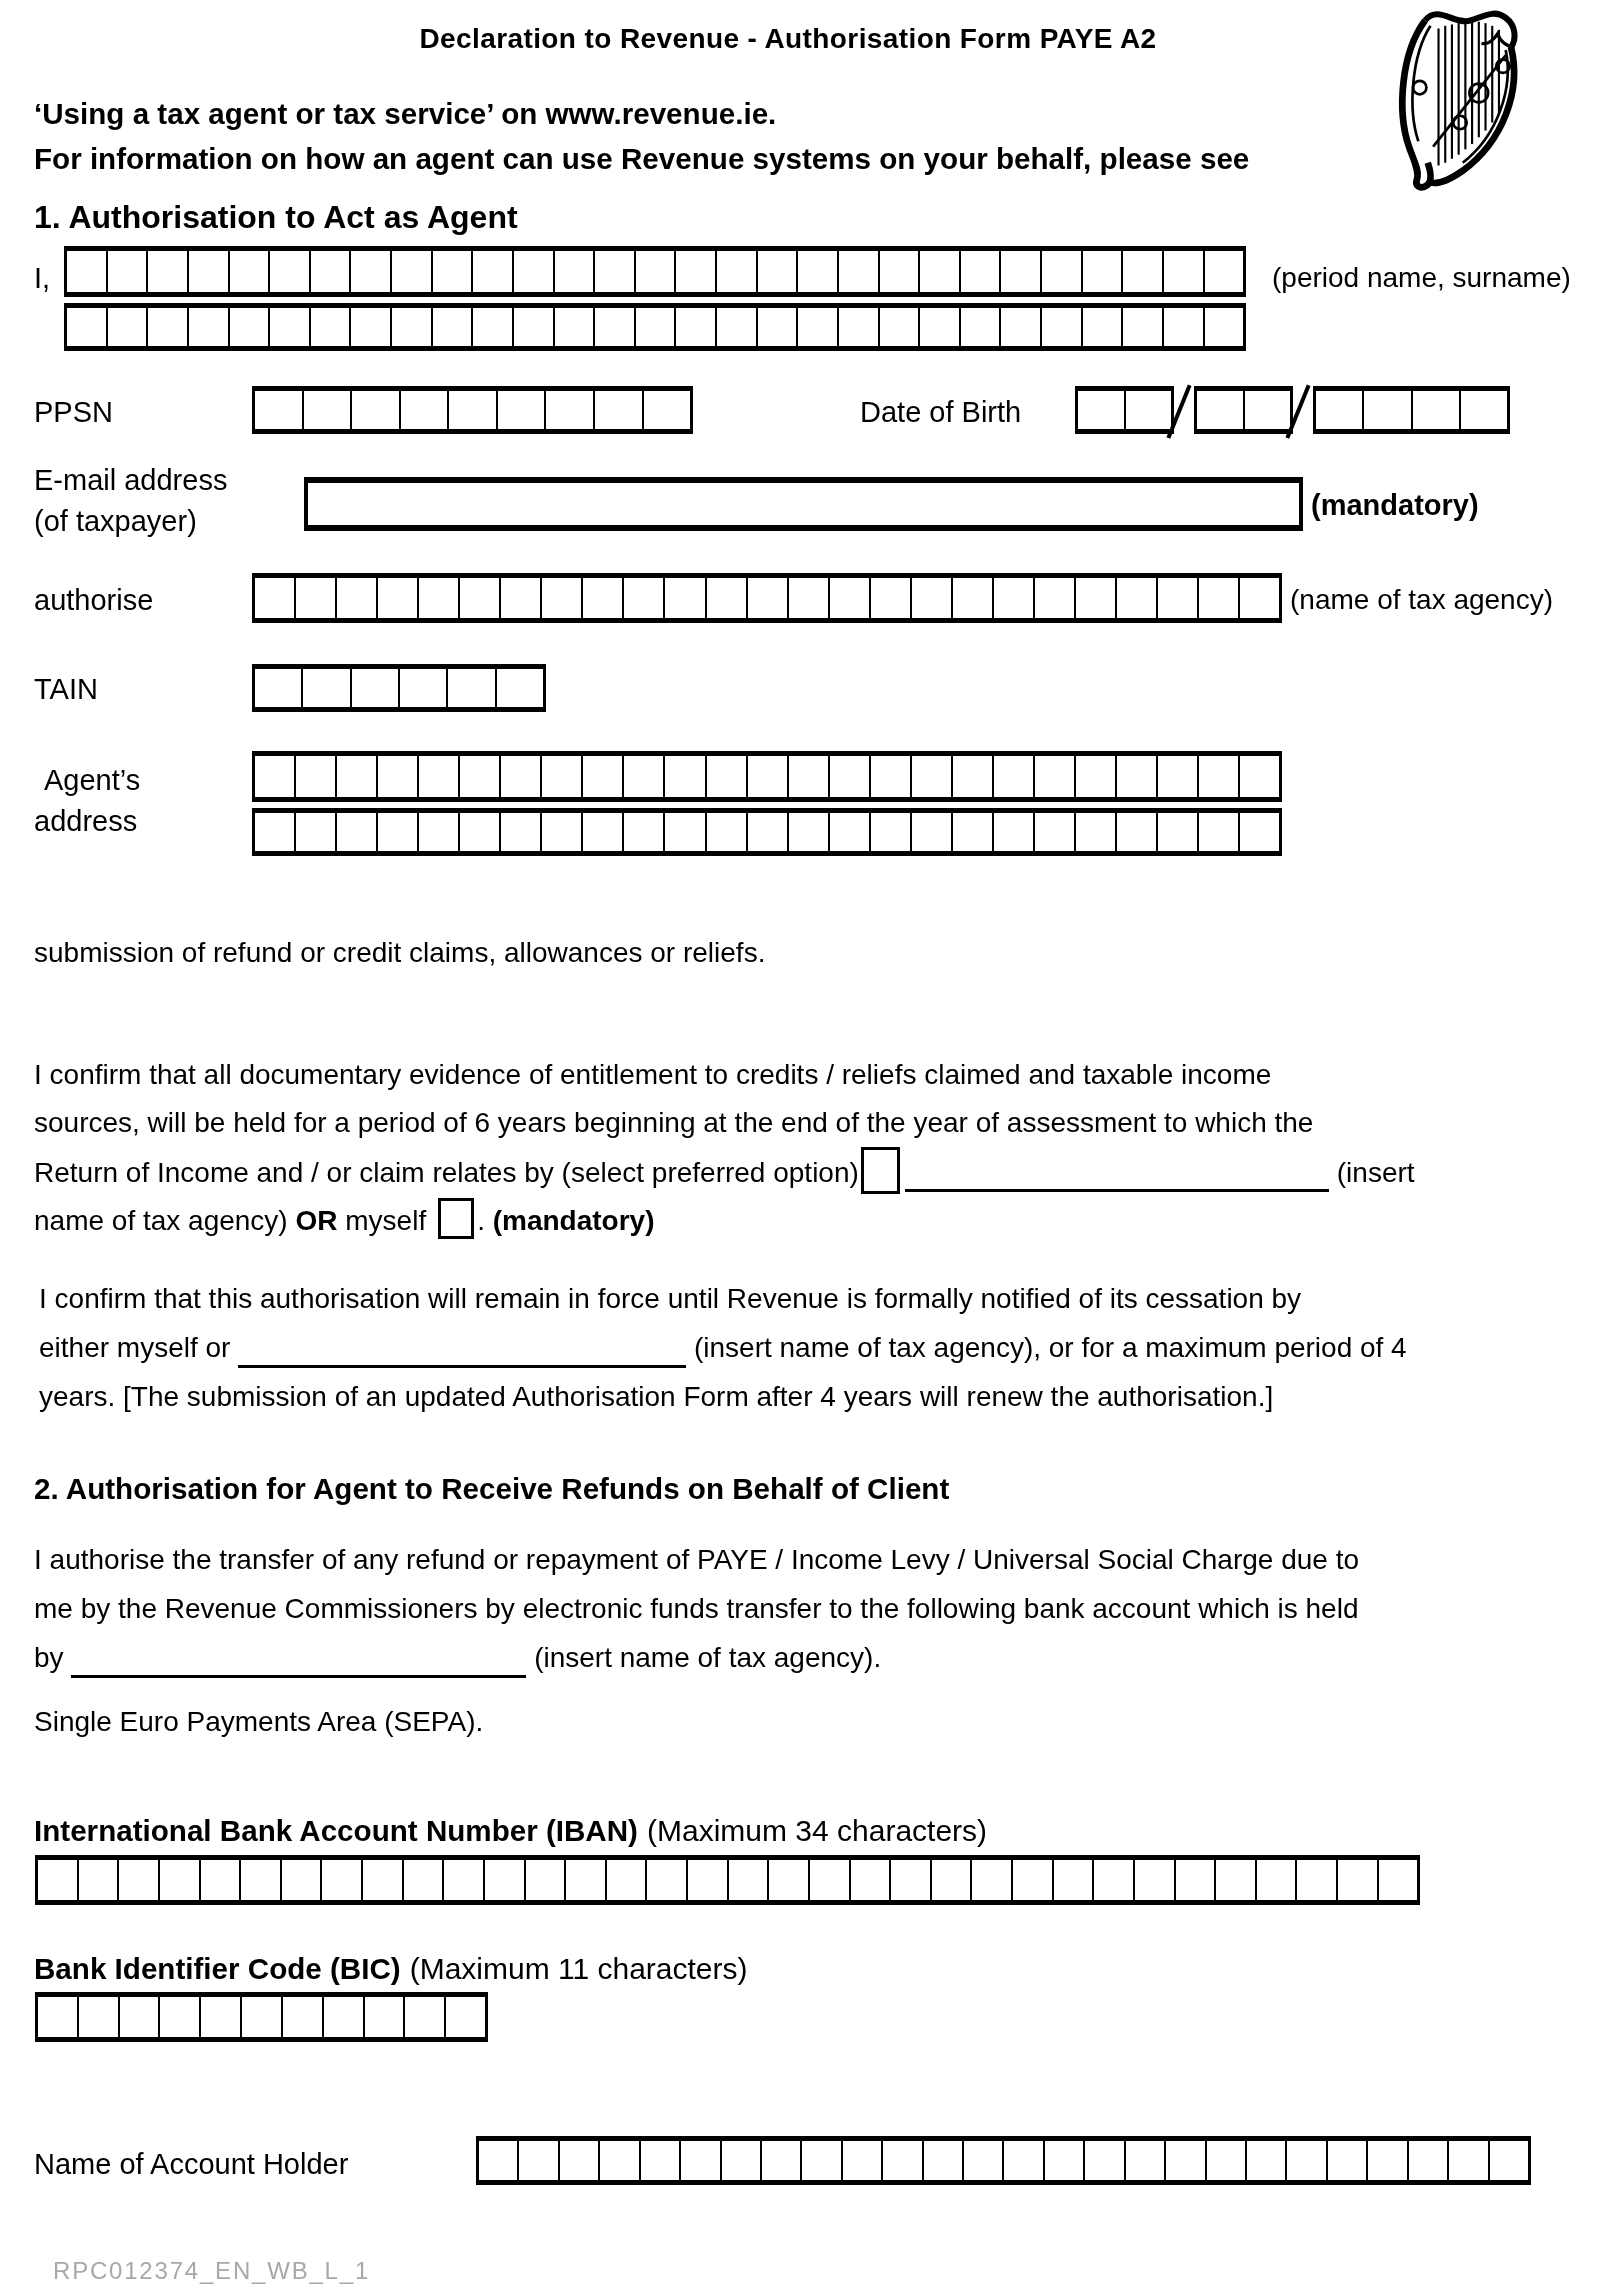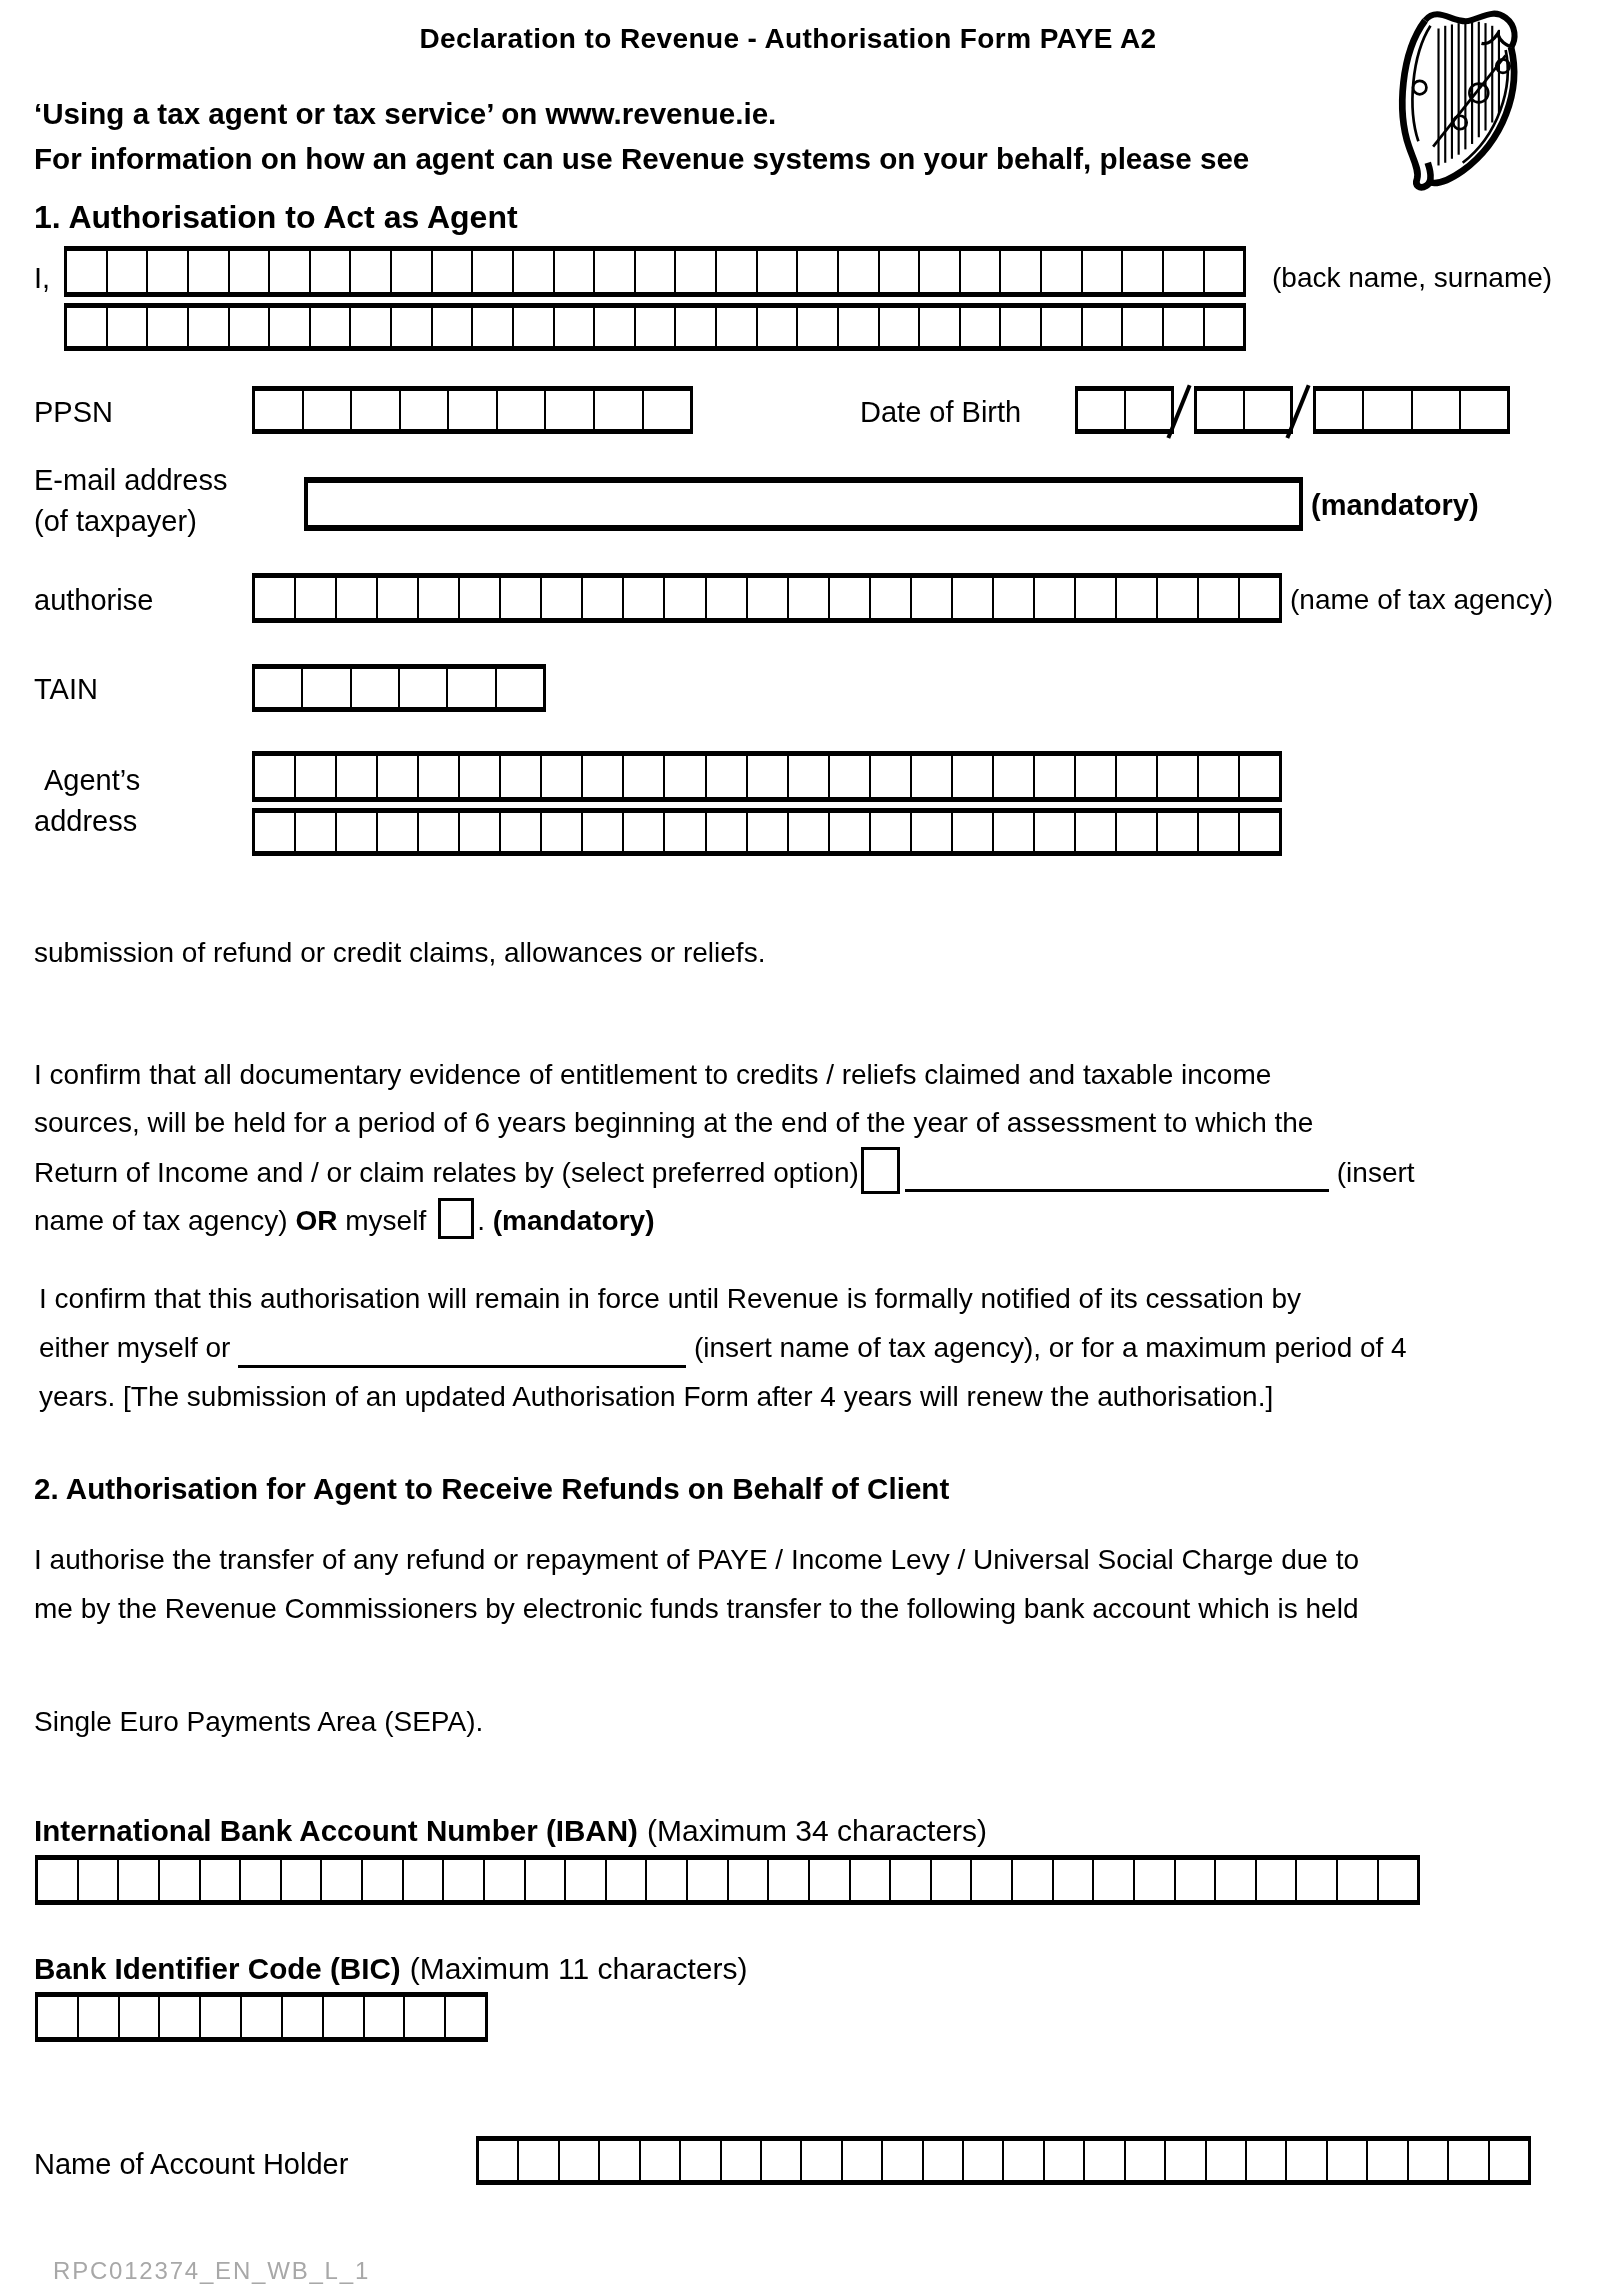--- a/index.html
+++ b/index.html
@@ -94,21 +94,21 @@
       <div class="cell"></div>
       <div class="cell"></div>
       <div class="cell"></div>
       <div class="cell"></div>
       <div class="cell"></div>
       <div class="cell"></div>
       <div class="cell"></div>
       <div class="cell"></div>
       <div class="cell"></div>
     </div>
-  <div class="abs hint" style="left:1272px;top:262px;">(back name, surname)</div>
+  <div class="abs hint" style="left:1272px;top:262px;">(period name, surname)</div>
   <div class="boxrow" style="left:64px;top:303px;width:1182px;height:48px;">
       <div class="cell"></div>
       <div class="cell"></div>
       <div class="cell"></div>
       <div class="cell"></div>
       <div class="cell"></div>
       <div class="cell"></div>
       <div class="cell"></div>
       <div class="cell"></div>
       <div class="cell"></div>
@@ -288,20 +288,23 @@
       <span>either myself or </span><span class="blank" style="width:448px;"></span><span> (insert name of tax agency), or for a maximum period of 4</span>
     </div>
     <div class="pline">years. [The submission of an updated Authorisation Form after 4 years will renew the authorisation.]</div>
   </div>
 
   <div class="abs h2">2. Authorisation for Agent to Receive Refunds on Behalf of Client</div>
 
   <div class="para" style="left:34px;top:1535px;line-height:49px;">
     <div class="pline">I authorise the transfer of any refund or repayment of PAYE / Income Levy / Universal Social Charge due to</div>
     <div class="pline">me by the Revenue Commissioners by electronic funds transfer to the following bank account which is held</div>
+    <div class="pline">
+      <span>by </span><span class="blank" style="width:455px;"></span><span> (insert name of tax agency).</span>
+    </div>
   </div>
 
   <div class="para" style="left:34px;top:1698px;line-height:47px;">
     <div class="pline">Single Euro Payments Area (SEPA).</div>
   </div>
 
   <div class="abs secheading" style="left:34px;top:1814px;">
     <span>International Bank Account Number (IBAN)</span><span class="sechint">(Maximum 34 characters)</span>
   </div>
   <div class="boxrow" style="left:35px;top:1855px;width:1385px;height:50px;">

